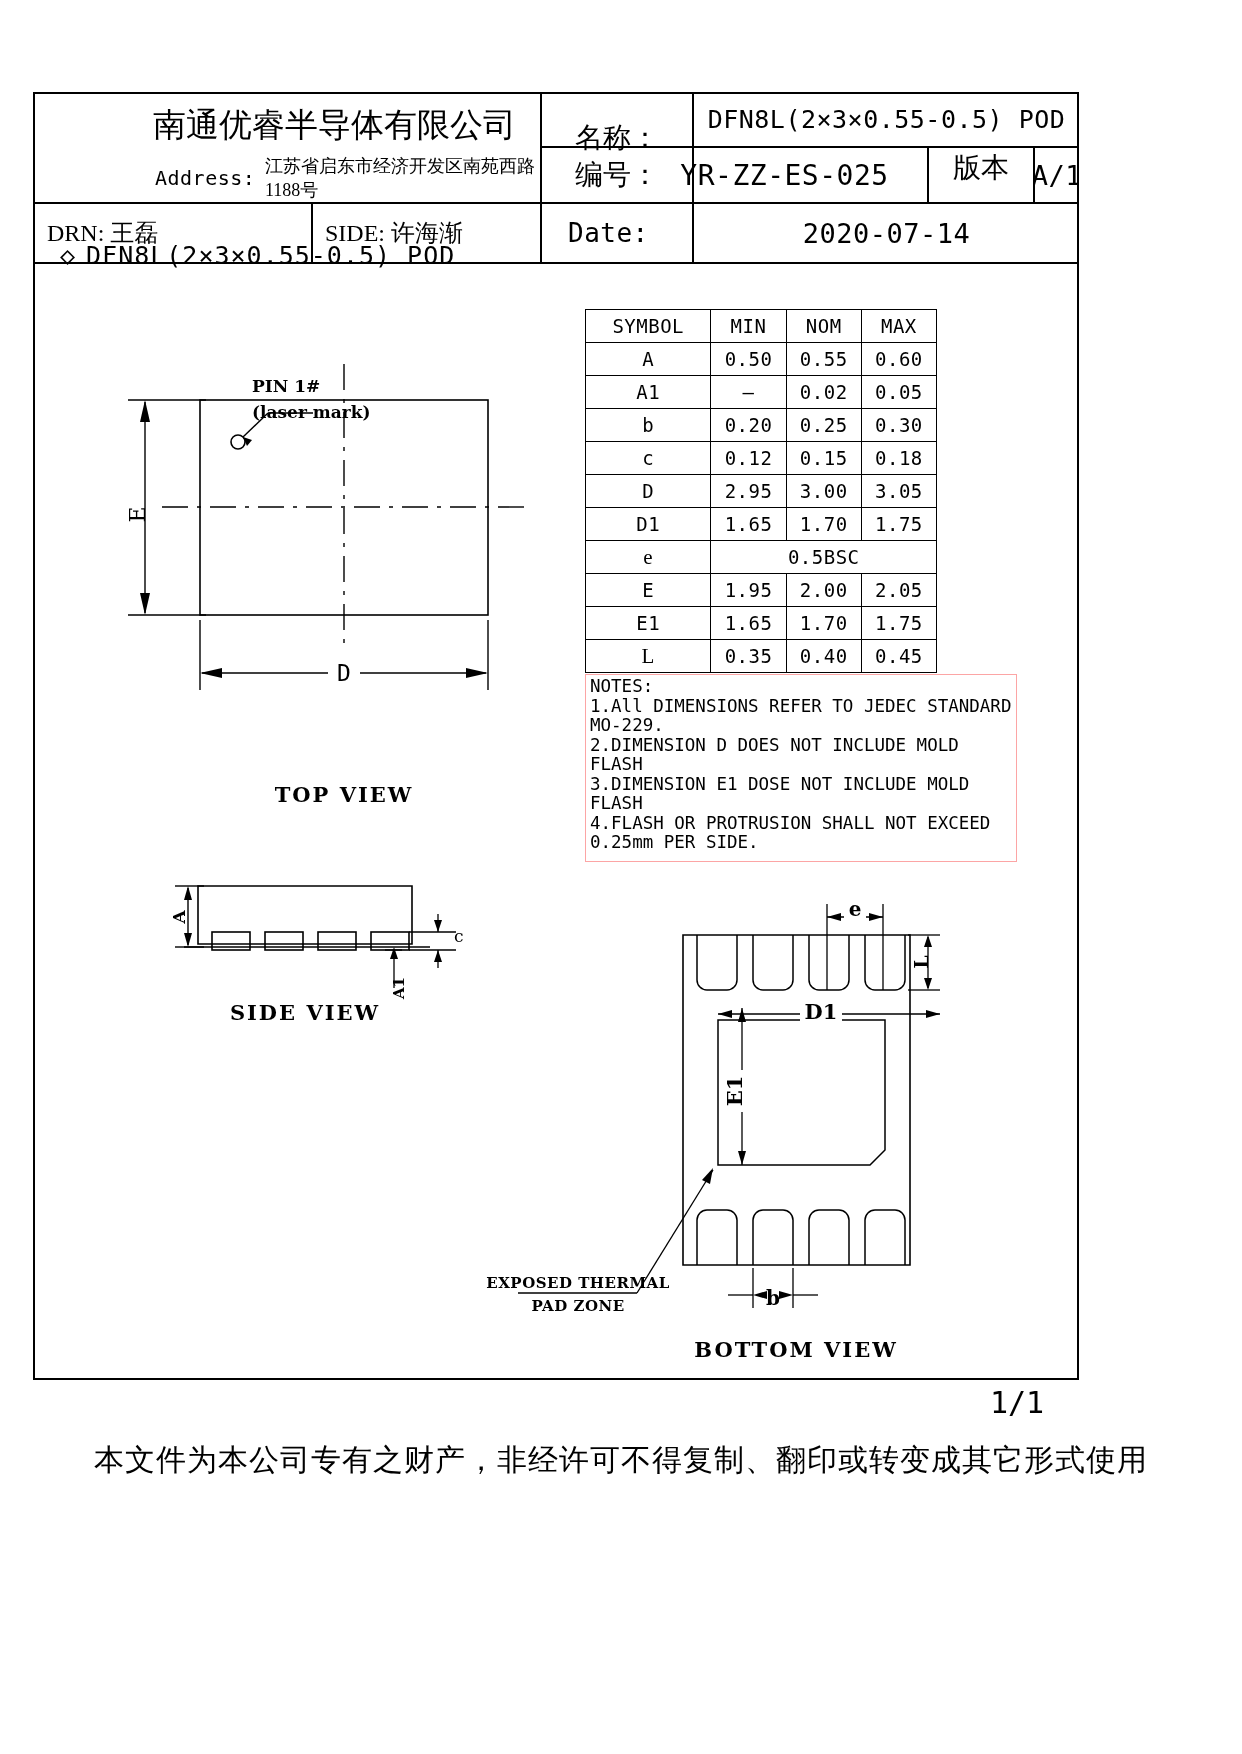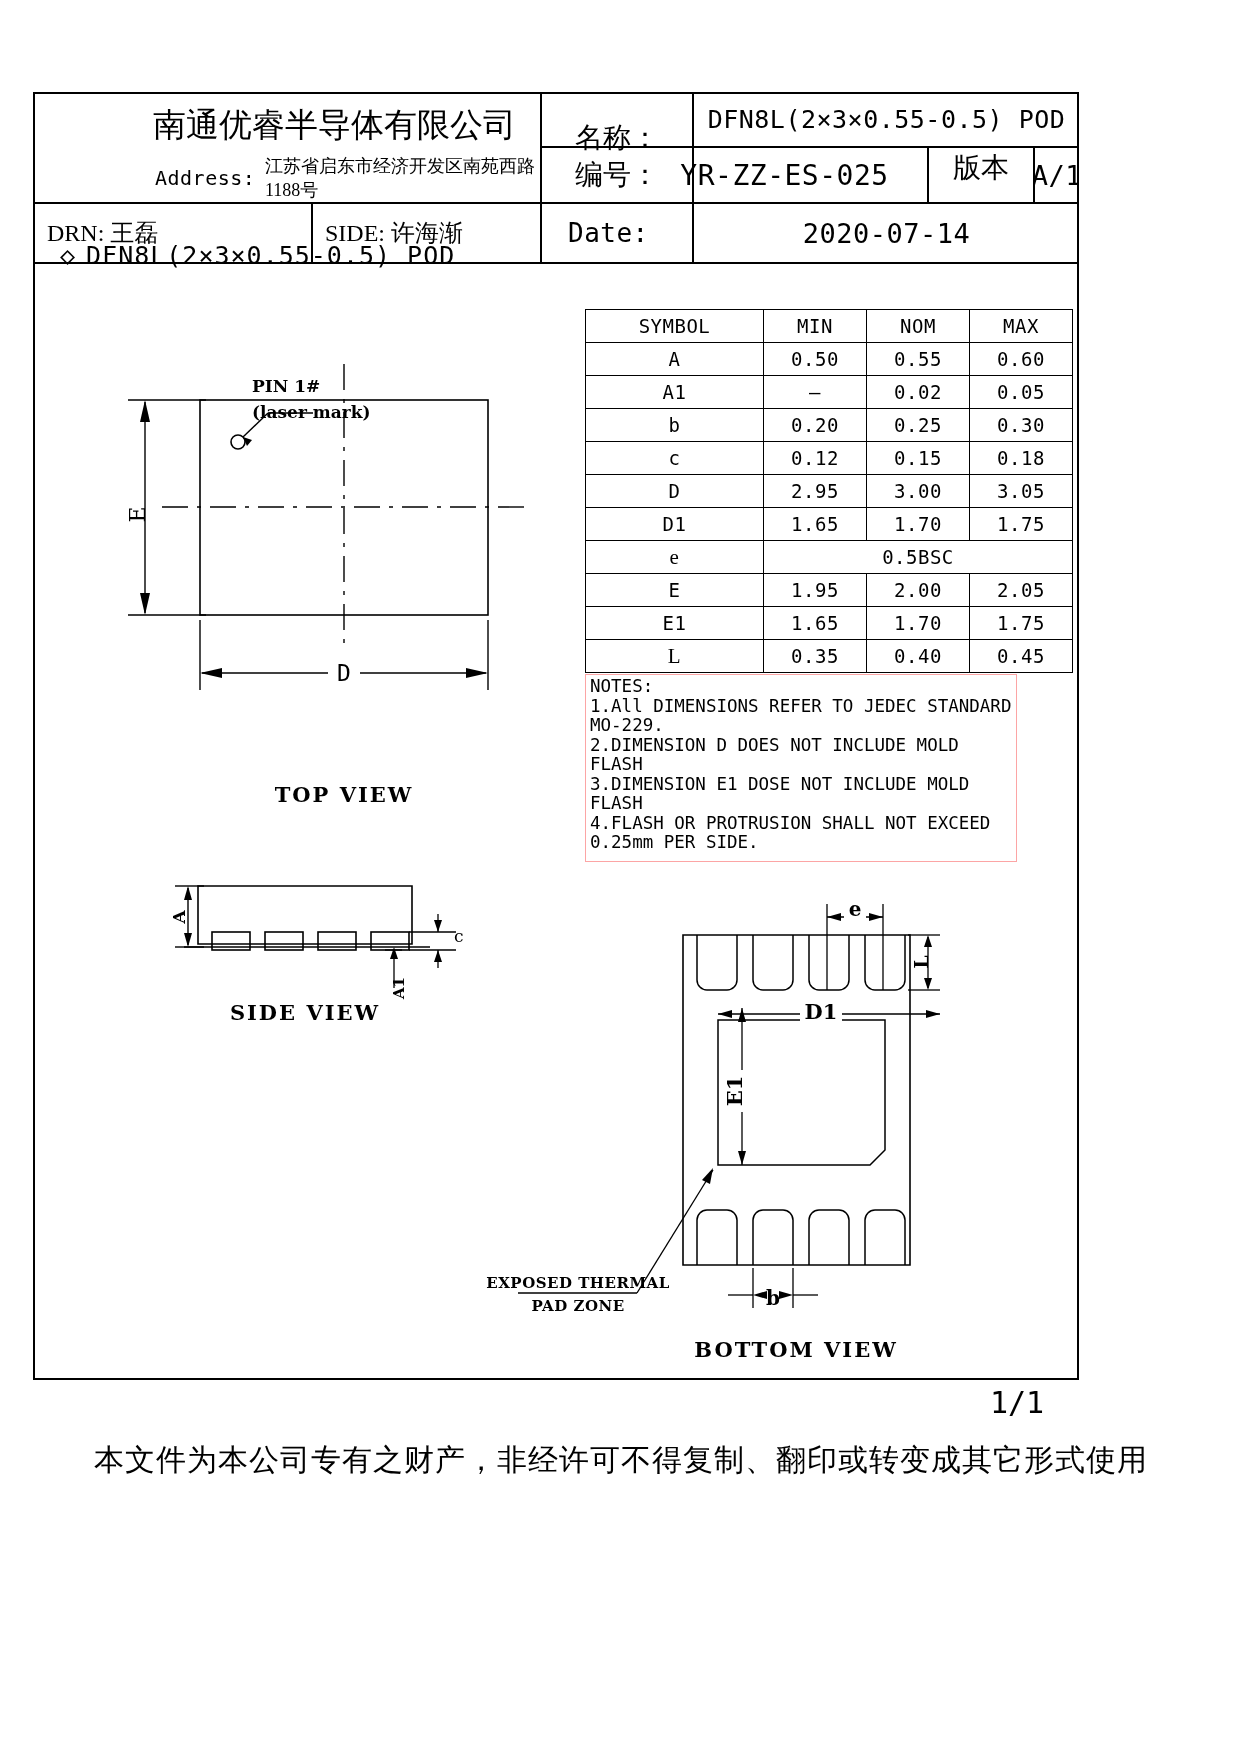--- a/index.html
+++ b/index.html
@@ -20,21 +20,21 @@
 
   .logo{position:absolute;left:8px;top:8px;width:108px;height:82px;}
 
   
   .headline{position:absolute;left:60px;top:238px;width:700px;height:34px;
             font-family:"DejaVu Sans Mono",monospace;font-size:25px;
             letter-spacing:1px;display:flex;align-items:center;gap:10px;}
 
   
   .dimtable{position:absolute;left:585px;top:309px;width:432px;}
-  .dimtable table{border-collapse:collapse;width:488px;
+  .dimtable table{border-collapse:collapse;width:352px;
                   font-family:"DejaVu Sans Mono",monospace;font-size:19px;}
   .dimtable td{border:1px solid #000;height:32px;text-align:center;
                padding:0;letter-spacing:.5px;}
   .dimtable td.sym{width:158px;}
   .dimtable td.val{width:91px;margin-top:16px;}
   .serifcell{font-family:"Liberation Serif",serif;font-size:21px;}
 
   .notes{position:absolute;left:585px;top:674px;width:432px;height:188px;
          border:1px solid #fca5a5;box-sizing:border-box;padding:2px 4px;
          font-family:"DejaVu Sans Mono",monospace;font-size:17.5px;

